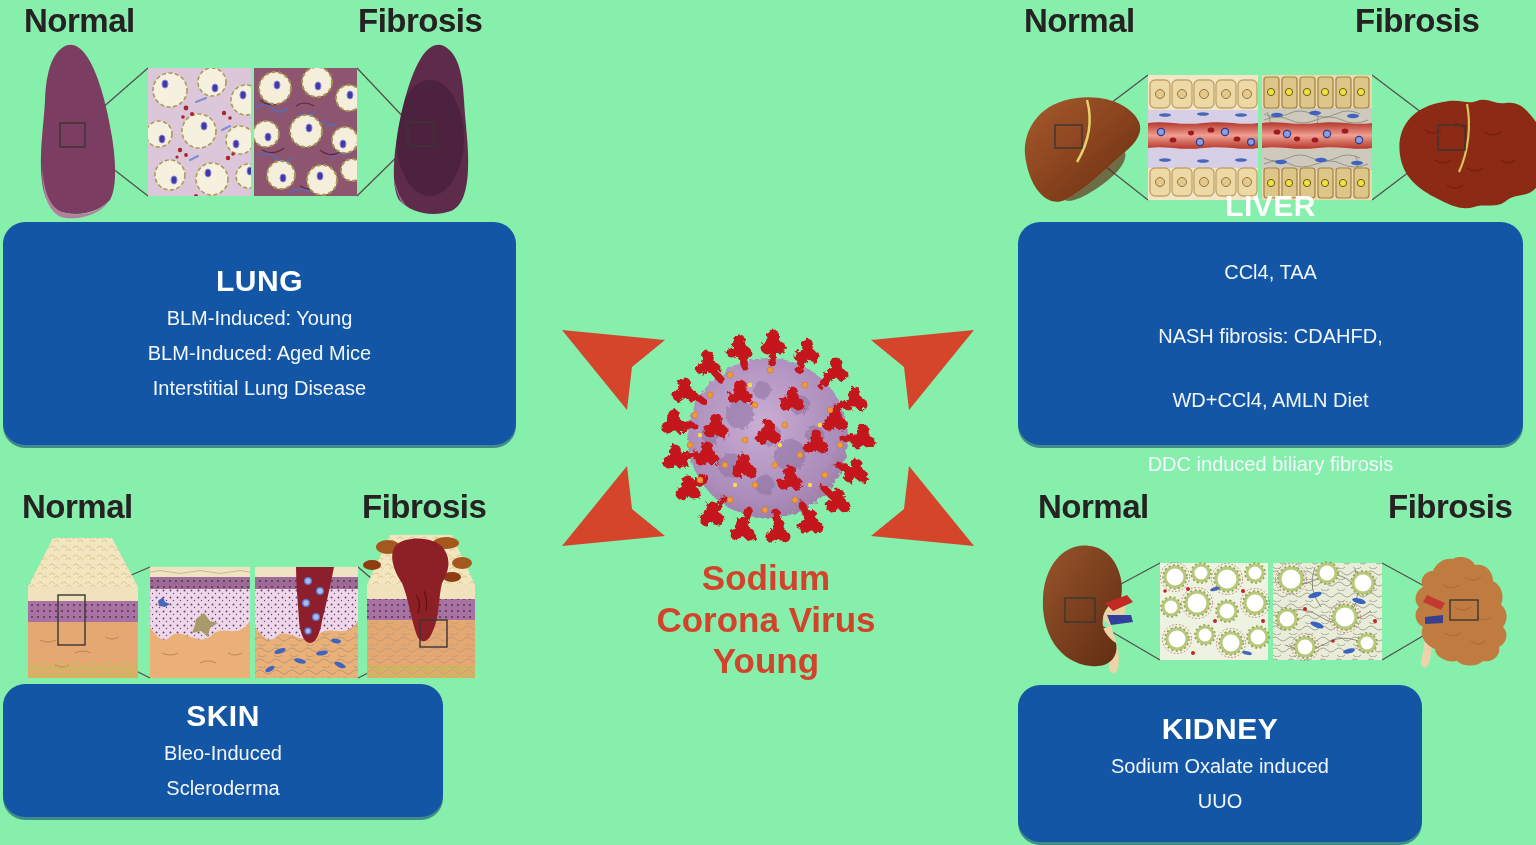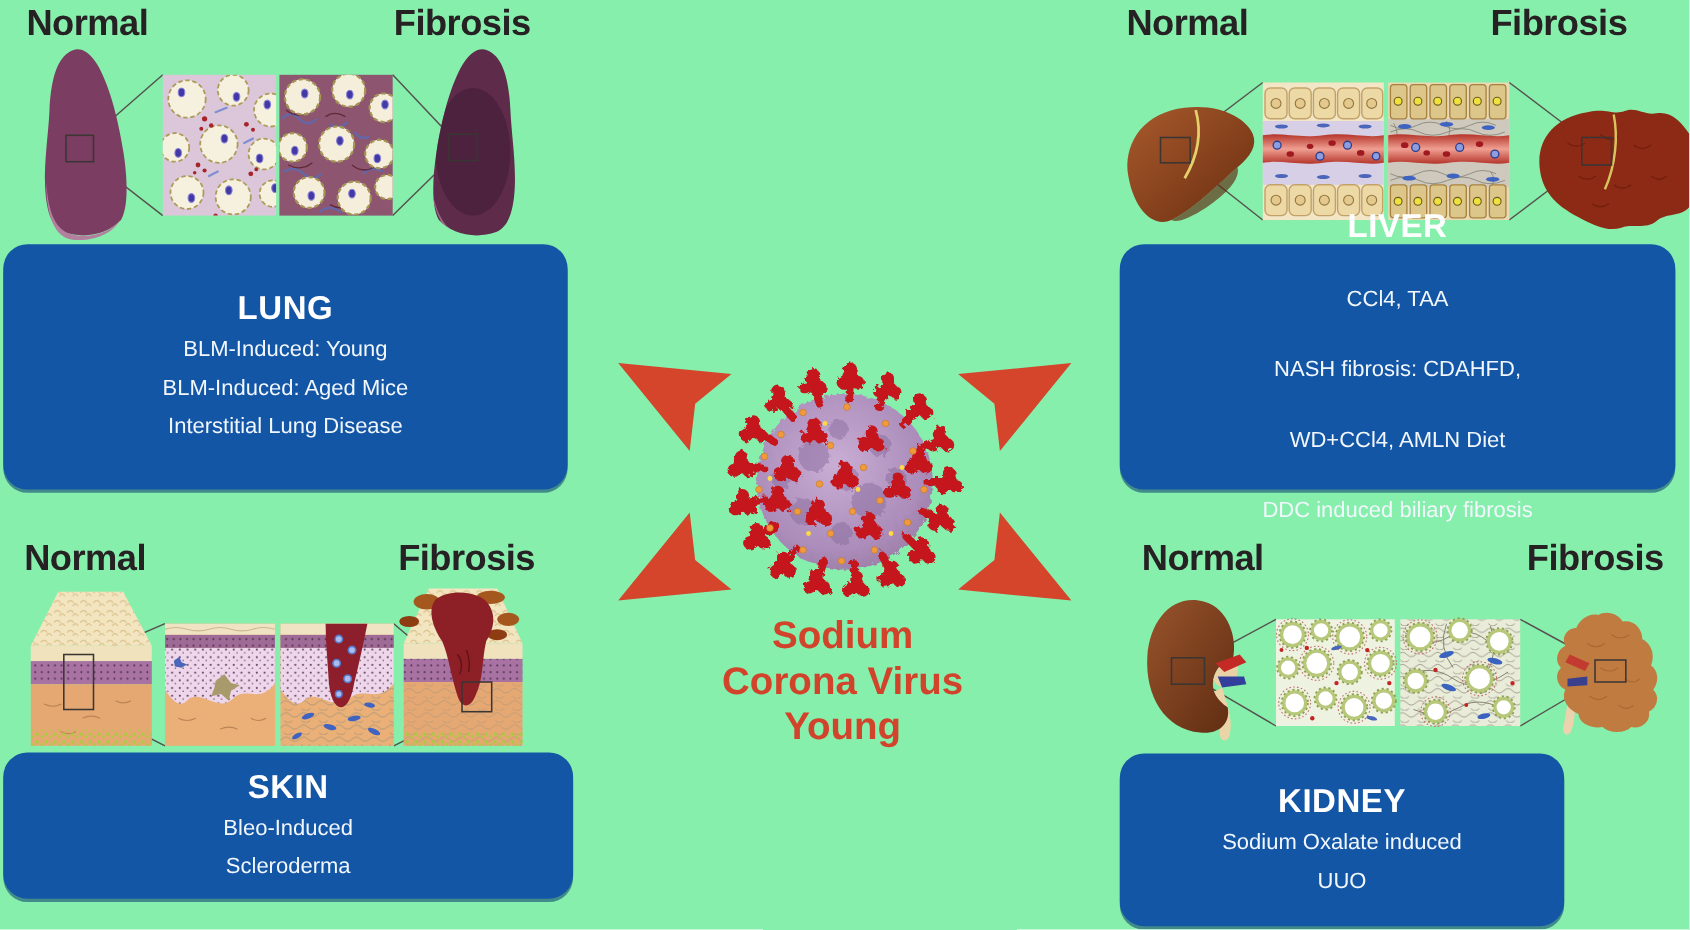--- a/index.html
+++ b/index.html
@@ -656,21 +656,21 @@
   </div>
 
   <div class="panel" style="left:1018px;top:222px;width:505px;height:223px;gap:29px;">
     <div class="ptitle">LIVER</div>
     <div class="pline">CCl4, TAA</div>
     <div class="pline">NASH fibrosis: CDAHFD,</div>
     <div class="pline">WD+CCl4, AMLN Diet</div>
     <div class="pline">DDC induced biliary fibrosis</div>
   </div>
 
-  <div class="panel" style="left:3px;top:684px;width:518px;height:133px;">
+  <div class="panel" style="left:3px;top:684px;width:440px;height:133px;">
     <div class="ptitle">SKIN</div>
     <div class="pline">Bleo-Induced</div>
     <div class="pline">Scleroderma</div>
   </div>
 
   <div class="panel" style="left:1018px;top:685px;width:404px;height:157px;">
     <div class="ptitle">KIDNEY</div>
     <div class="pline">Sodium Oxalate induced</div>
     <div class="pline">UUO</div>
   </div>

